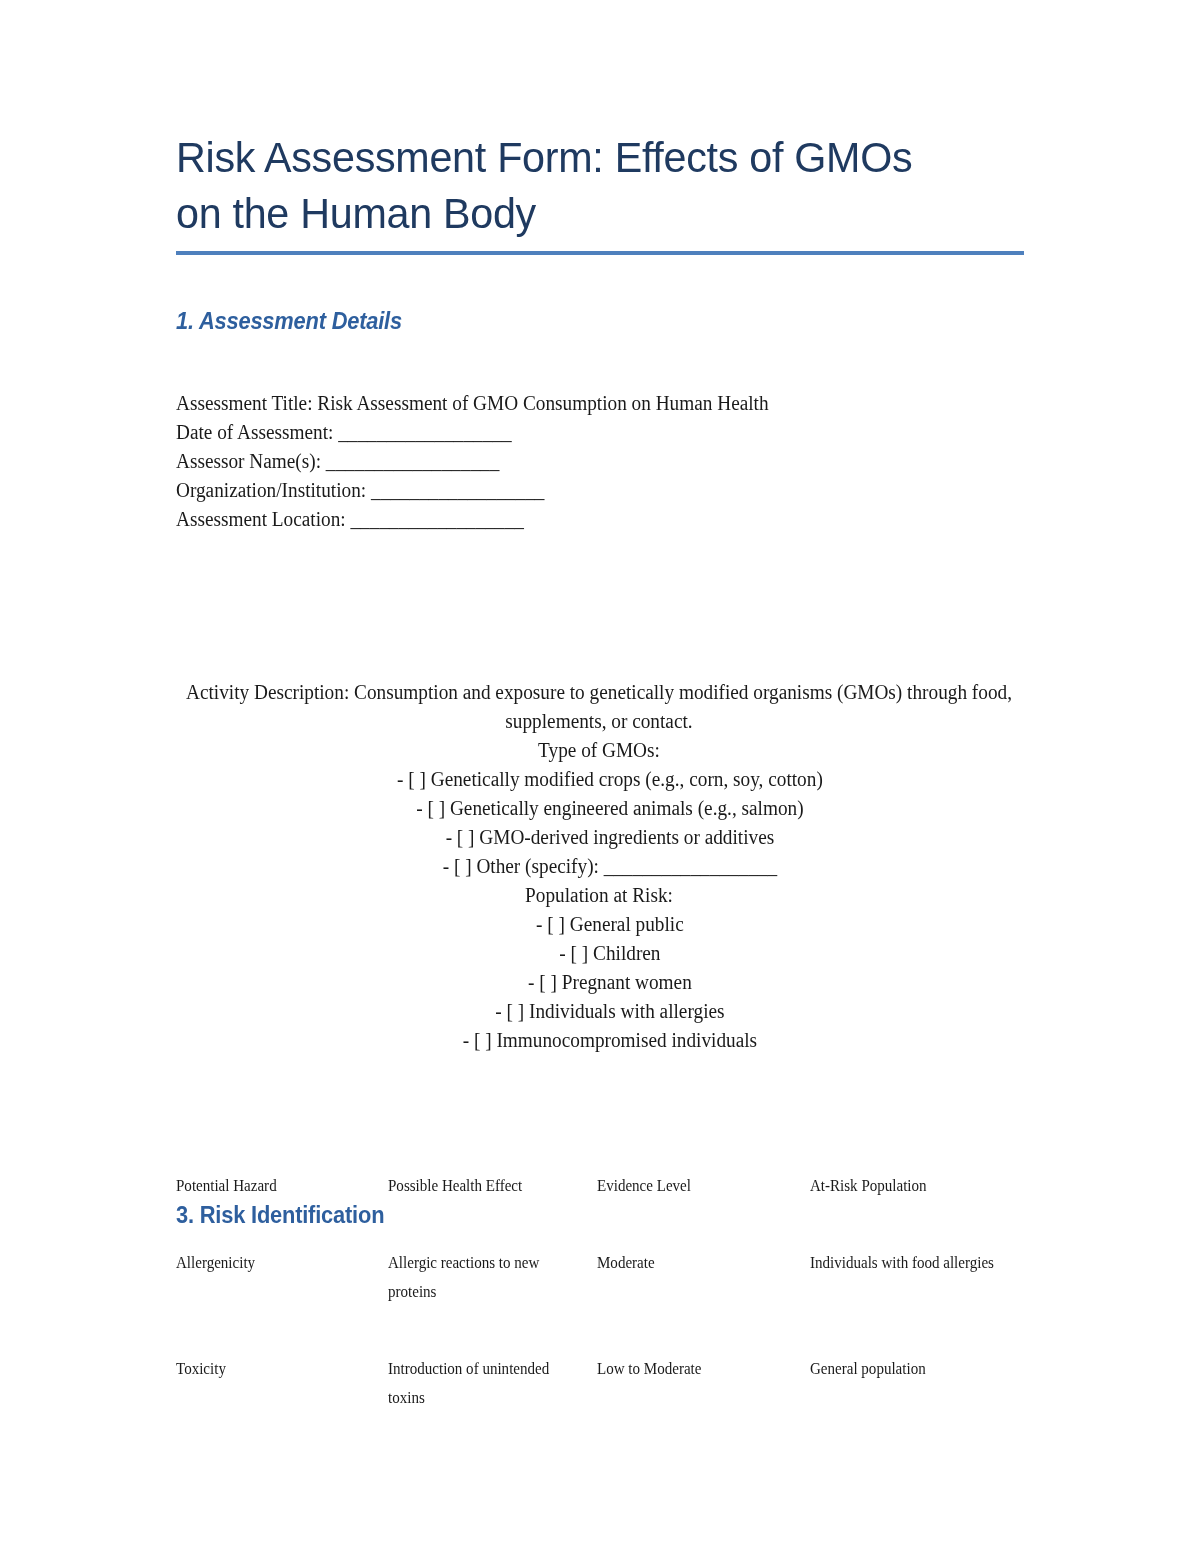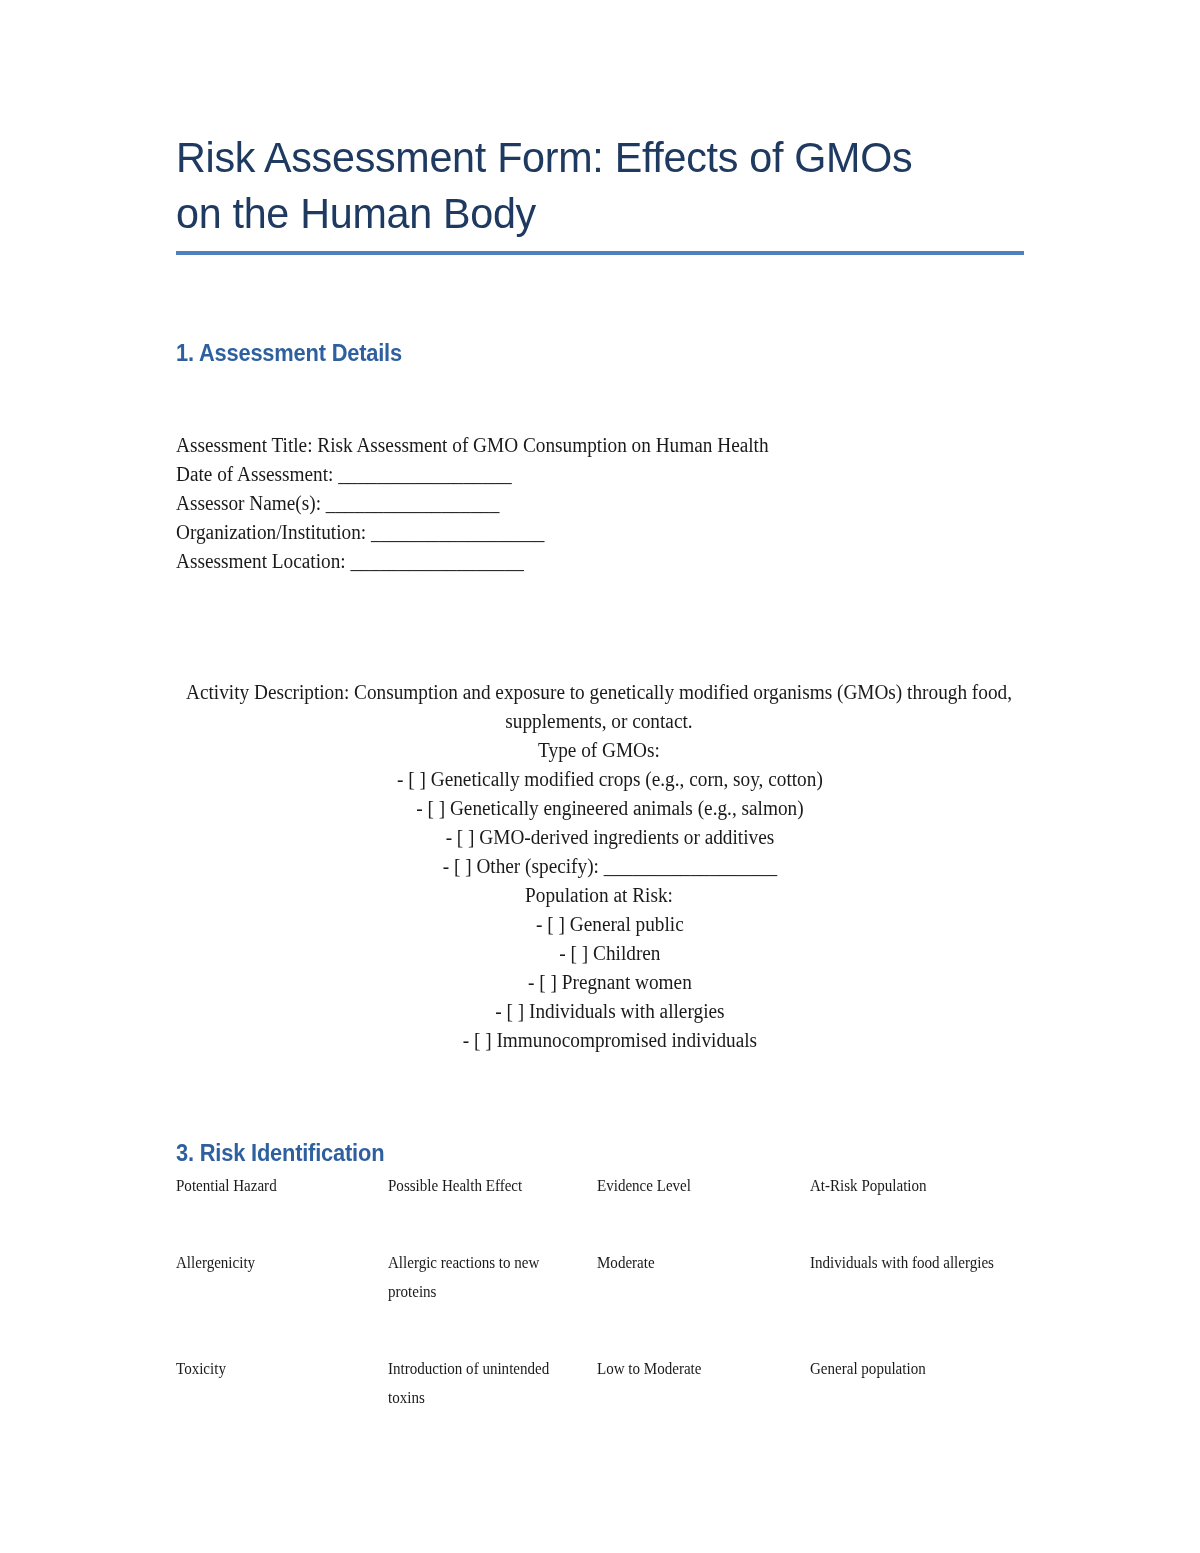--- a/index.html
+++ b/index.html
@@ -81,25 +81,25 @@
     line-height: 29px;
     color: #1a1a1a;
     padding-left: 13px;
     transform: scaleX(0.94);
     transform-origin: left top;
     white-space: pre;
   }
 
   
   .blk { position: absolute; left: 0; }
-  #sec1-heading   { top: 340px; }
-  #sec1-fields    { top: 389px; margin-top: 42px; }
+  #sec1-heading   { top: 308px; font-style: italic; }
+  #sec1-fields    { top: 389px; }
   #sec2-heading   { top: 616px; }
   #sec2-body      { top: 678px; text-align: center; }
-  #sec3-heading   { top: 1140px; }
+  #sec3-heading   { top: 1202px; }
   #risk-table     { top: 1171px; }
 
   
   table.risk-table {
     border-collapse: collapse;
     width: 848px;
     table-layout: fixed;
   }
   table.risk-table td {
     vertical-align: top;

